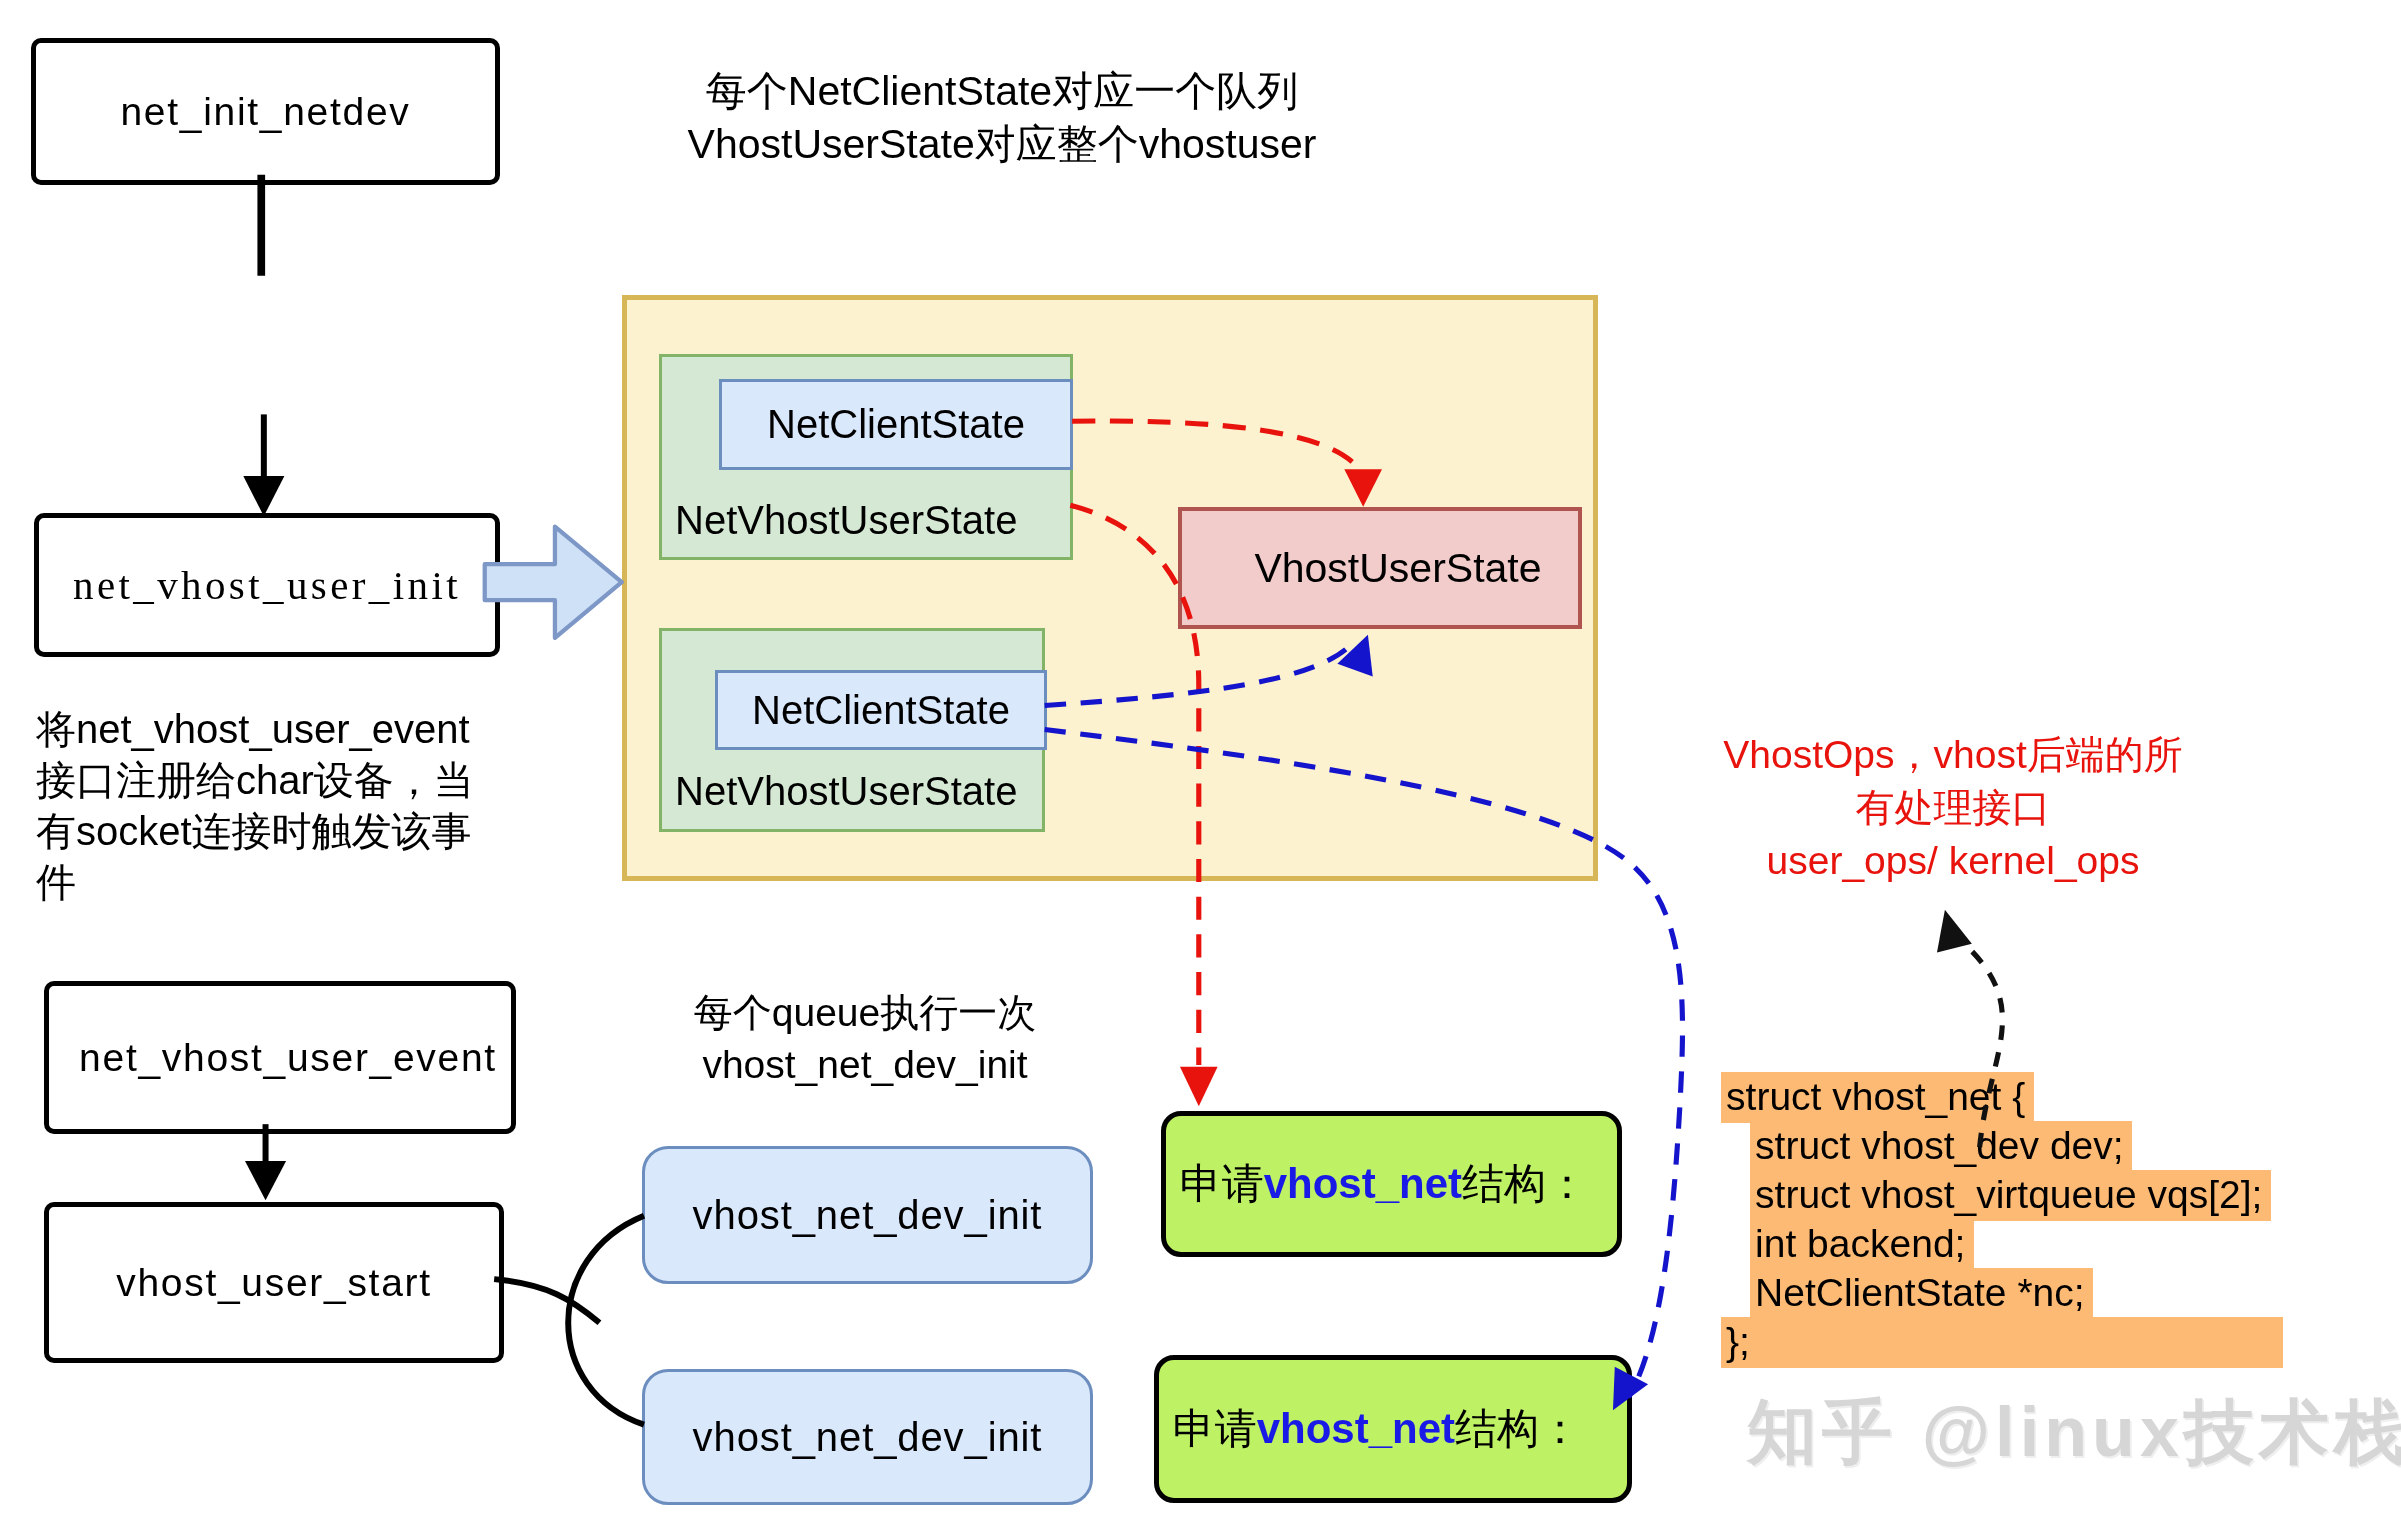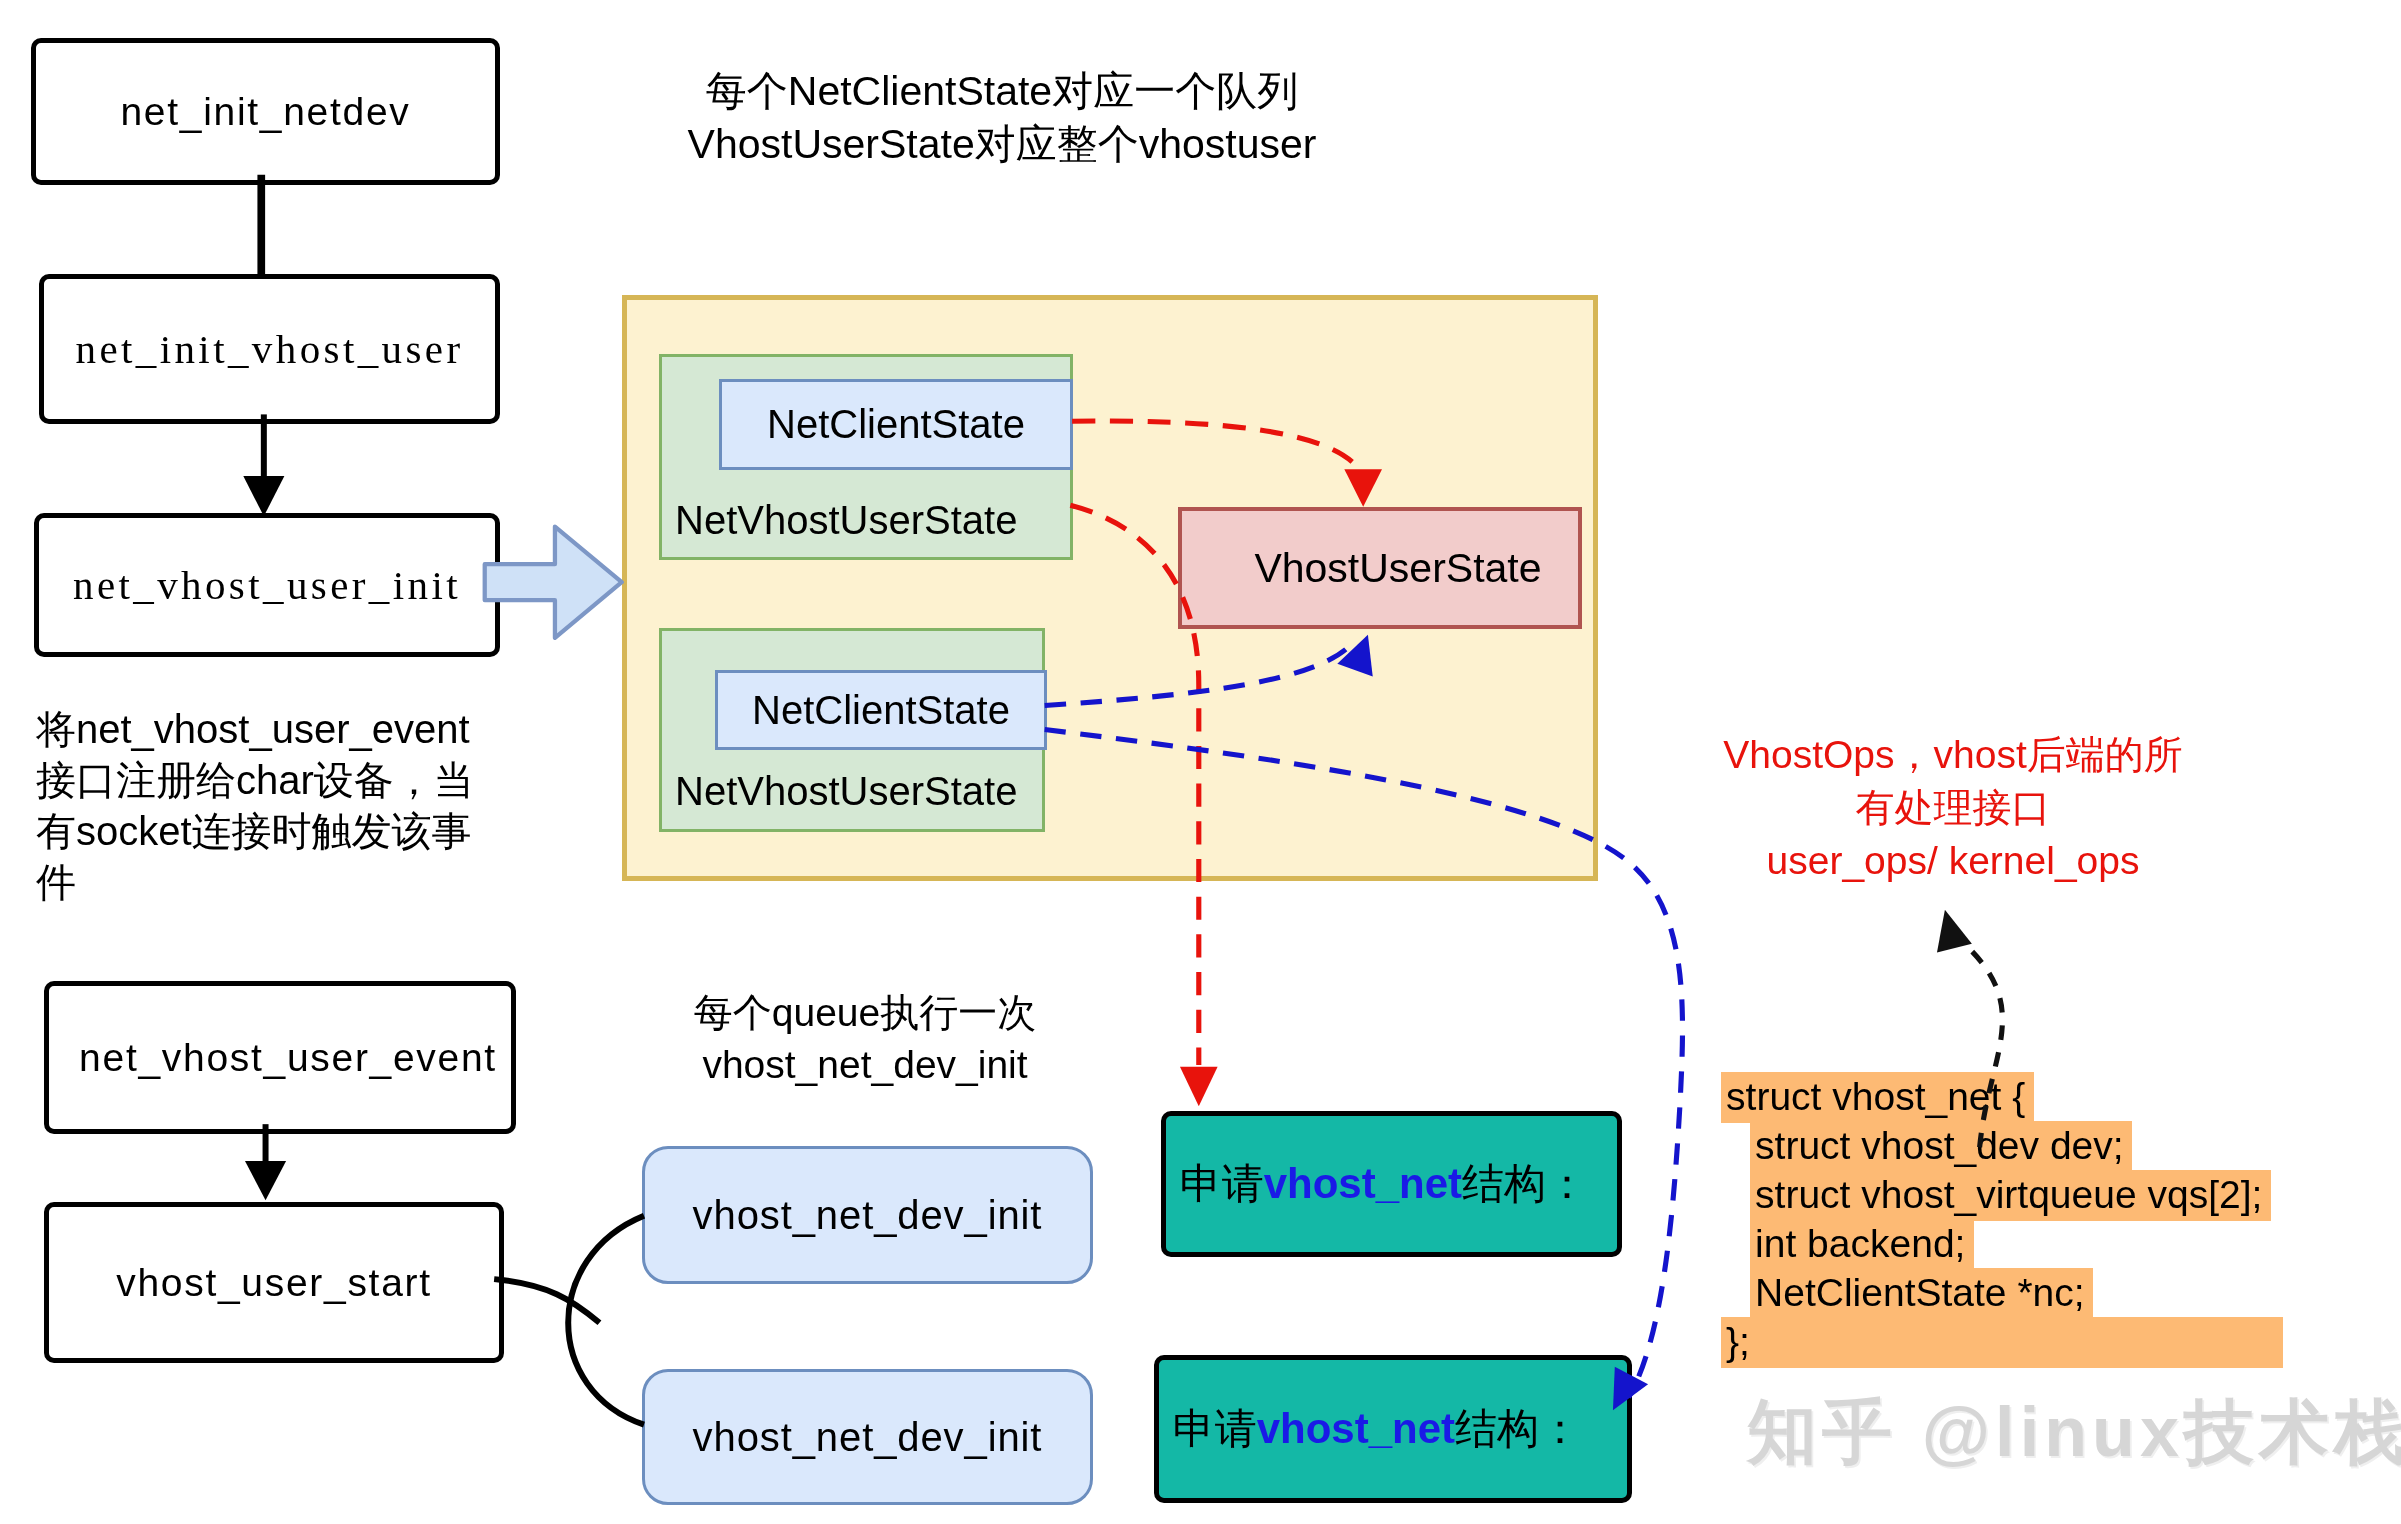--- a/index.html
+++ b/index.html
@@ -30,21 +30,21 @@
     display:flex;align-items:center;justify-content:center;font-size:41px;
   }
   .glabel{position:absolute;font-size:40px;white-space:nowrap;}
   
   .devbox{
     position:absolute;background:#dae8fc;border:3.4px solid #6c8ebf;border-radius:26px;
     display:flex;align-items:center;justify-content:center;font-size:40px;letter-spacing:0.9px;
   }
   
   .alloc{
-    position:absolute;background:#14b8a6;border:5.1px solid #000;border-radius:10px;
+    position:absolute;background:#bef264;border:5.1px solid #000;border-radius:20px;
     display:flex;align-items:center;justify-content:flex-start;
     padding-left:13.7px;font-size:42px;white-space:nowrap;
   }
   .alloc .emph{color:#1a1ae6;font-weight:bold;}
   .note{position:absolute;font-size:40px;line-height:51px;}
   .center{text-align:center;}
   .rednote{color:#e8130c;}
   
   .code{position:absolute;font-size:39px;line-height:49px;}
   .code-line{height:49px;white-space:nowrap;}
@@ -62,23 +62,20 @@
 
 <div id="stage">
 
   <div class="note center abs" style="left:668px;top:65px;width:668px;line-height:53px;font-size:41px;">
     <div>每个NetClientState对应一个队列</div>
     <div>VhostUserState对应整个vhostuser</div>
   </div>
 
   <div class="fbox" style="left:31px;top:38px;width:459px;height:137px;">
     <span>net_init_netdev</span>
-  </div>
-  <div class="fbox serif" style="left:39px;top:274px;width:451px;height:140px;">
-    <span>net_init_vhost_user</span>
   </div>
   <div class="fbox serif" style="left:34px;top:513px;width:456px;height:134px;">
     <span>net_vhost_user_init</span>
   </div>
   <div class="fbox" style="left:44px;top:981px;width:446px;height:143px;padding-left:16px;">
     <span>net_vhost_user_event</span>
   </div>
   <div class="fbox" style="left:44px;top:1202px;width:450px;height:151px;">
     <span>vhost_user_start</span>
   </div>

